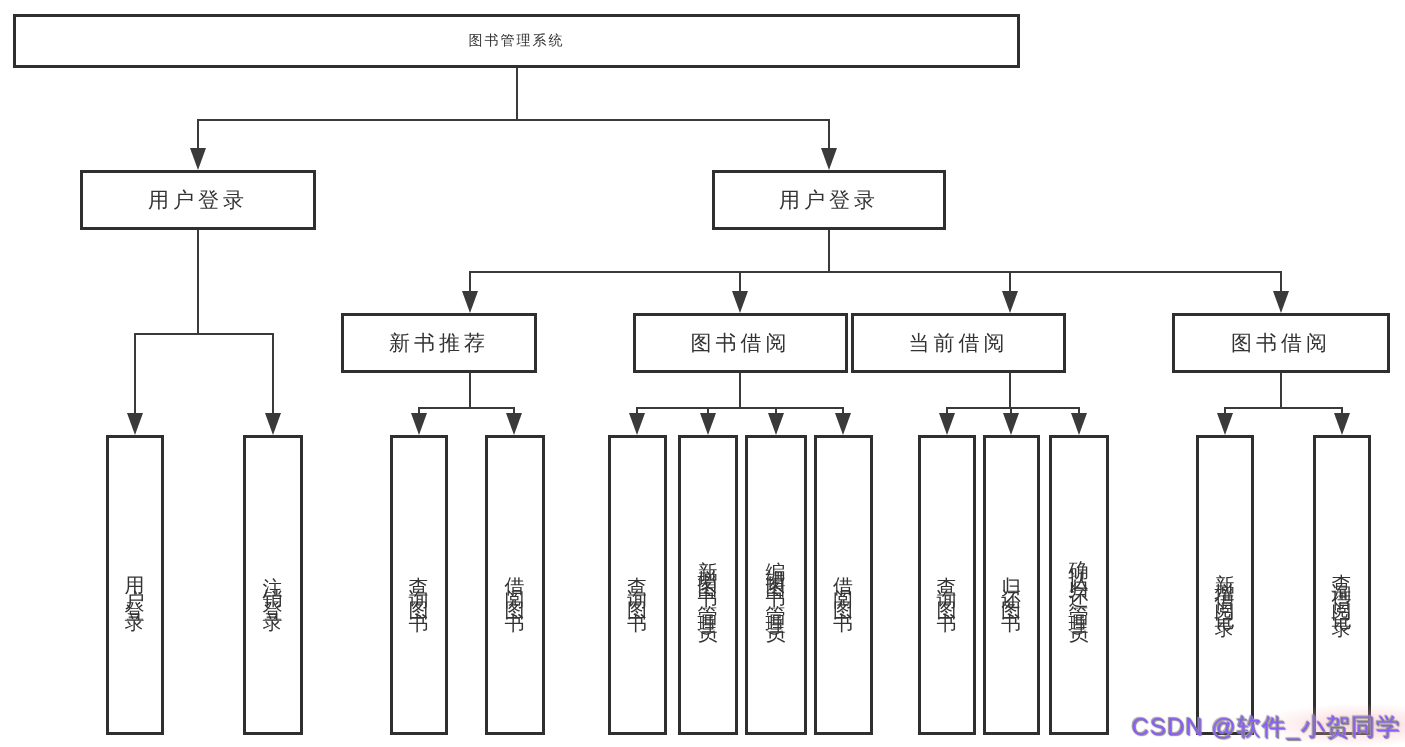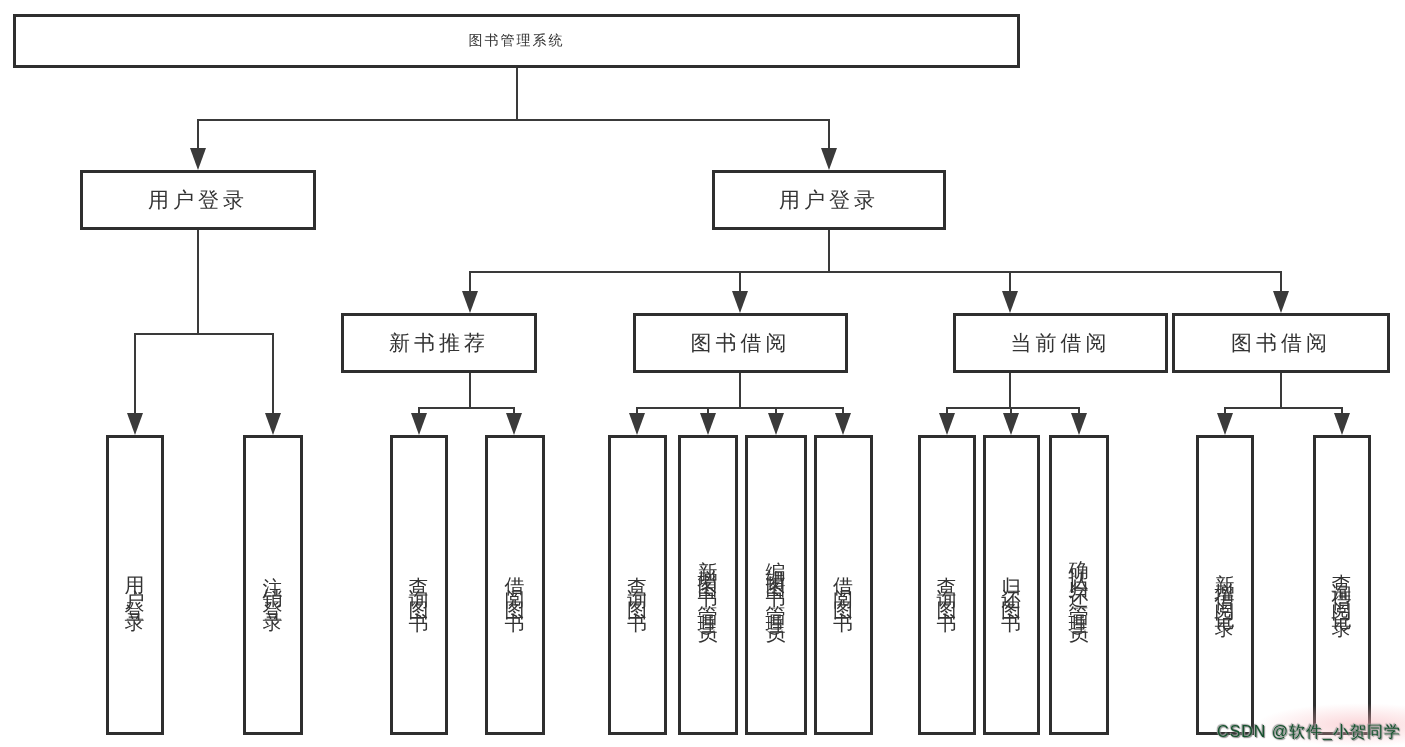--- a/index.html
+++ b/index.html
@@ -13,22 +13,22 @@
   .leaf{top:435px;height:300px;}
   .vt{writing-mode:vertical-rl;text-orientation:mixed;font-size:20px;letter-spacing:12px;
       color:#333333;line-height:1;}
   .dense .vt{letter-spacing:9px;}
 
   .hline{position:absolute;height:2px;background:#3a3a3a;}
   .vline{position:absolute;width:2px;background:#3a3a3a;}
   .ah{position:absolute;width:0;height:0;border-left:8px solid transparent;
       border-right:8px solid transparent;border-top:22px solid #3a3a3a;}
 
-  .watermark{position:absolute;right:4px;bottom:4px;font-size:16px;letter-spacing:1px;
-      color:#14532d;z-index:10;white-space:nowrap;
+  .watermark{position:absolute;right:4px;bottom:4px;font-size:24px;letter-spacing:1px;
+      color:#8b5cf6;z-index:10;white-space:nowrap;
       text-shadow:1px 1px 1px #8a8a8a,-1px -1px 1px #9a9a9a,0 0 2px #aaaaaa;}
   .pinkglow{position:absolute;right:0;bottom:0;width:150px;height:44px;z-index:9;
       background:radial-gradient(ellipse at 70% 50%, rgba(247,178,184,0.55) 0%, rgba(247,178,184,0.0) 70%);
       pointer-events:none;}
 </style>
 </head>
 <body>
 
 <div id="canvas">
 
@@ -67,21 +67,21 @@
   <div class="ah" style="left:1002px;top:291px"></div>
   <div class="vline" style="left:1280px;top:271px;height:22px"></div>
   <div class="ah" style="left:1273px;top:291px"></div>
 
   <div class="box hbox" style="left:341px;top:313px;width:196px;height:60px">
     <span>新书推荐</span>
   </div>
   <div class="box hbox" style="left:633px;top:313px;width:215px;height:60px">
     <span>图书借阅</span>
   </div>
-  <div class="box hbox" style="left:953px;top:313px;width:215px;height:60px">
+  <div class="box hbox" style="left:851px;top:313px;width:215px;height:60px">
     <span>当前借阅</span>
   </div>
   <div class="box hbox" style="left:1172px;top:313px;width:218px;height:60px">
     <span>图书借阅</span>
   </div>
 
   <div class="vline" style="left:469px;top:373px;height:36px"></div>
   <div class="hline" style="left:418px;top:407px;width:97px"></div>
   <div class="vline" style="left:418px;top:407px;height:8px"></div>
   <div class="ah" style="left:411px;top:413px"></div>

